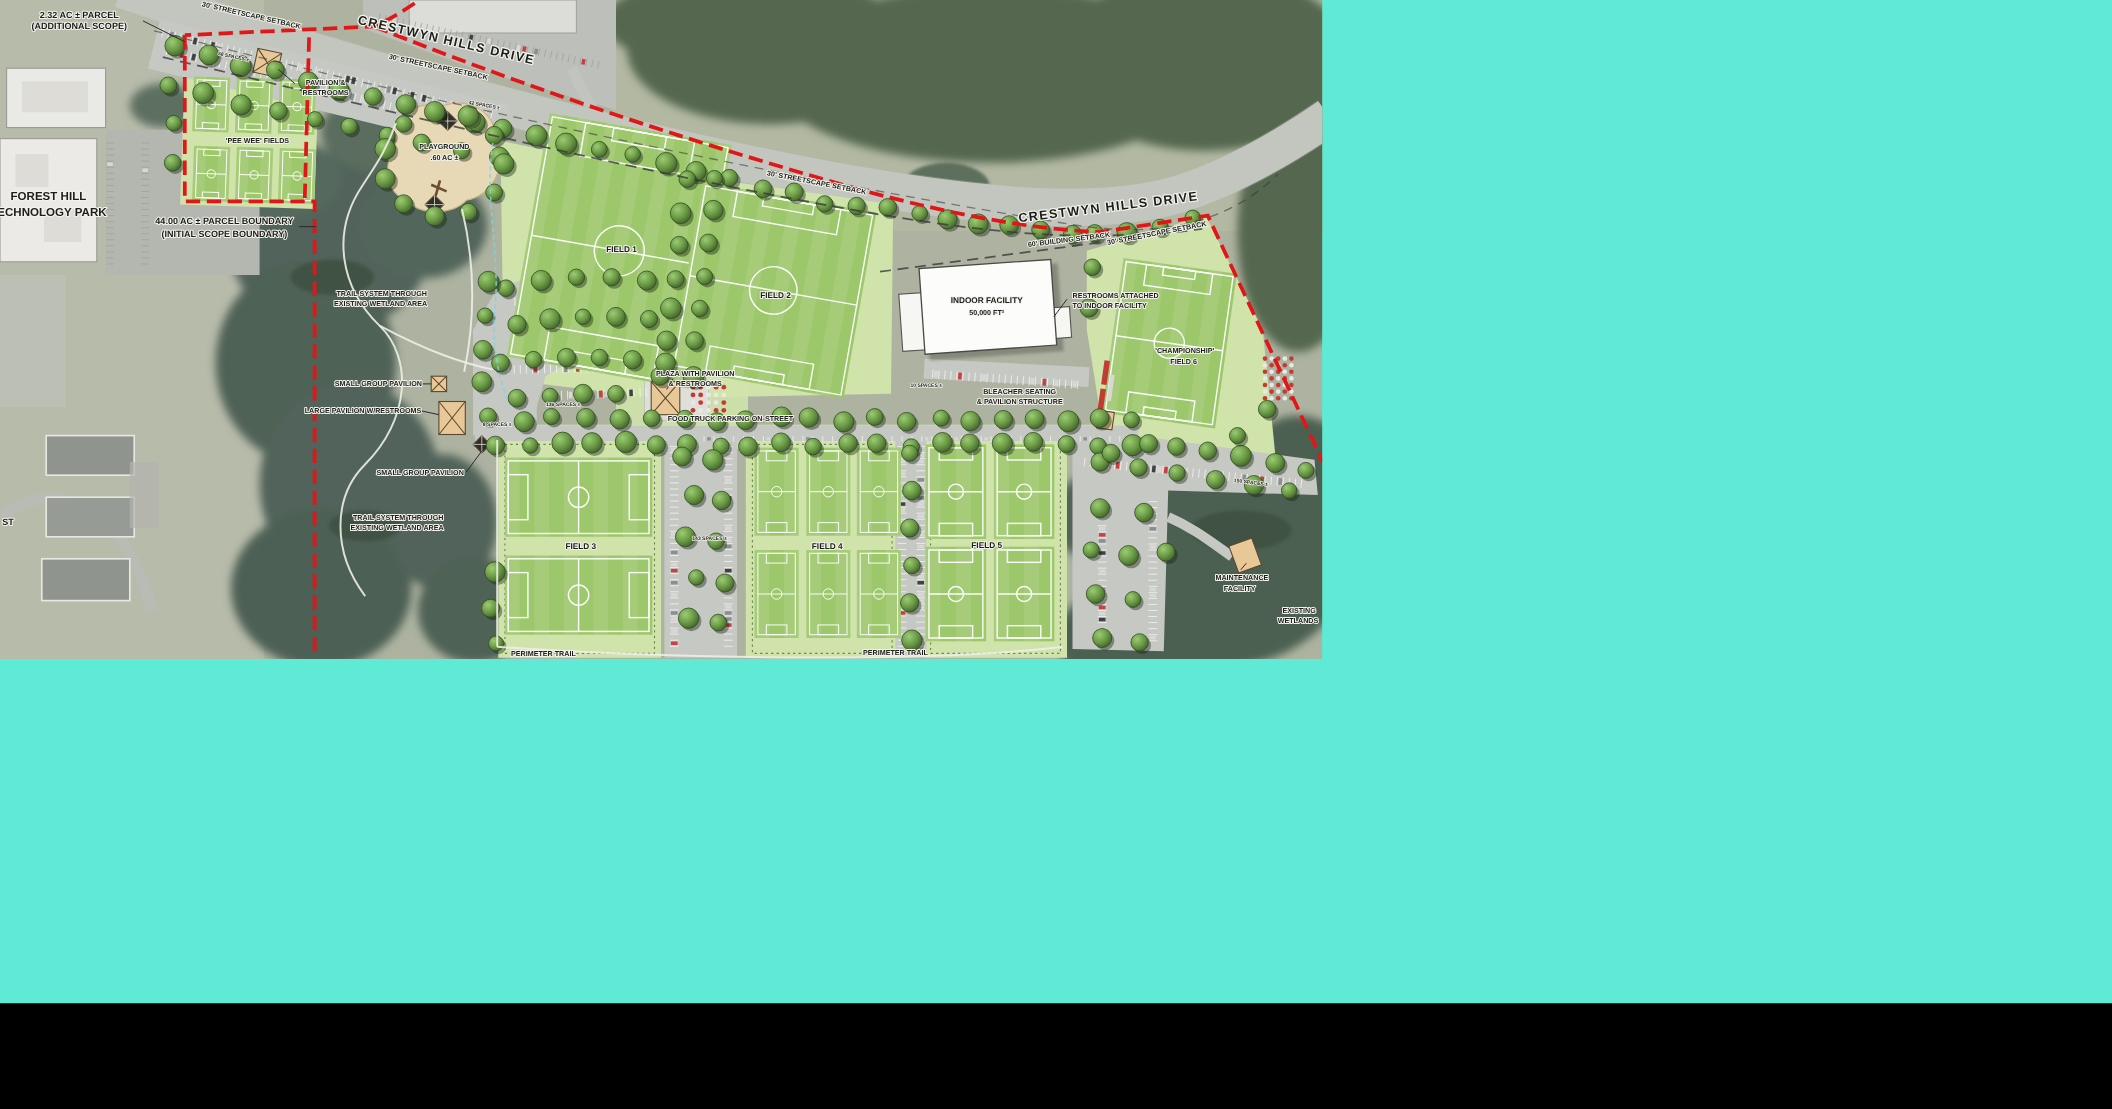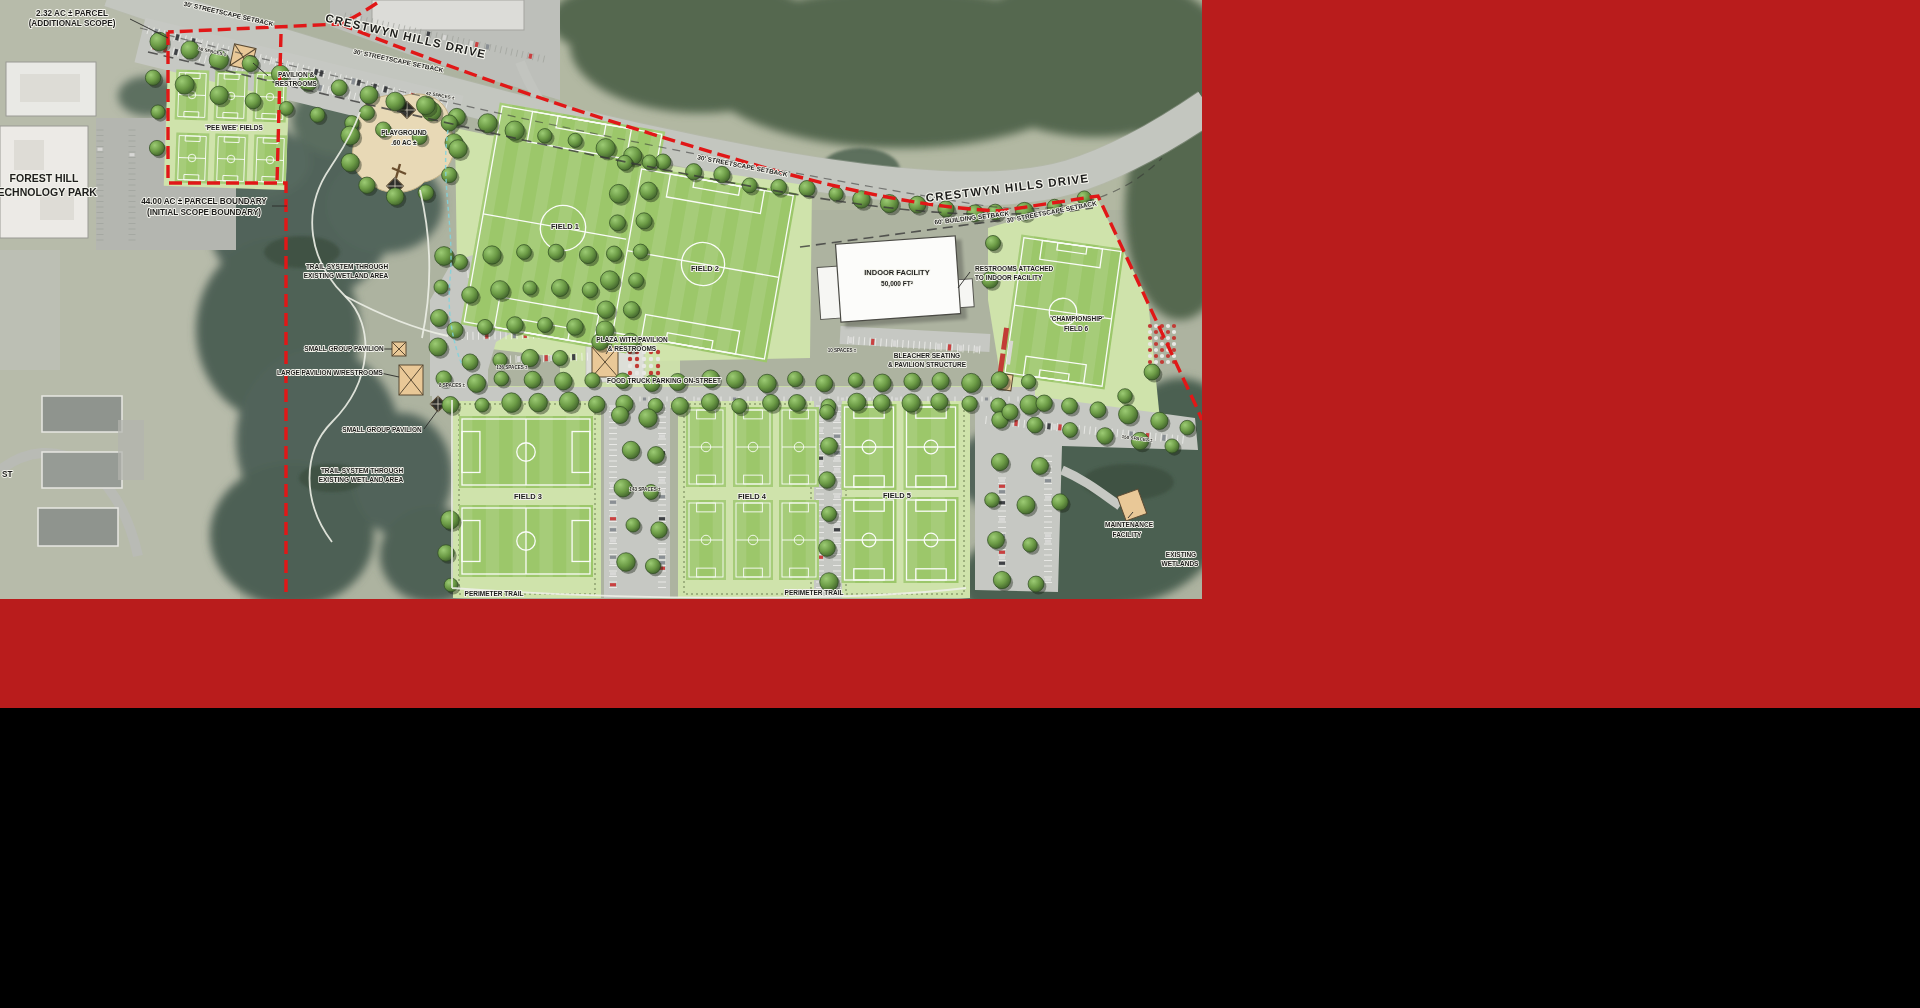--- a/index.html
+++ b/index.html
@@ -1,16 +1,16 @@
 <!DOCTYPE html>
 <html><head>
 <meta charset="utf-8">
 <style>
   html,body{margin:0;padding:0;background:#000;width:1920px;height:1008px;overflow:hidden}
-  #stage{position:relative;width:1920px;height:708px;background:#b91c1c}
+  #stage{position:relative;width:1920px;height:912px;background:#5eead4}
   #map{position:absolute;top:0;left:0}
   text{font-family:"Liberation Sans","DejaVu Sans",sans-serif}
   .lbl{fill:#1d1d1b;font-weight:700;paint-order:stroke;stroke:#f3f3ec;stroke-width:1.8px;stroke-linejoin:round}
   .lbl-xs{font-size:4.6px;stroke-width:1.2px}
   .lbl-s{font-size:6.5px}
   .lbl-m{font-size:7.5px}
   .lbl-b{font-size:8.2px}
   .lbl-road{font-size:11.5px;letter-spacing:1.2px;stroke-width:2.2px}
   .lbl-big{font-size:10.5px;stroke-width:2px}
   .leader{stroke:#2a2a28;stroke-width:.9;fill:none}

